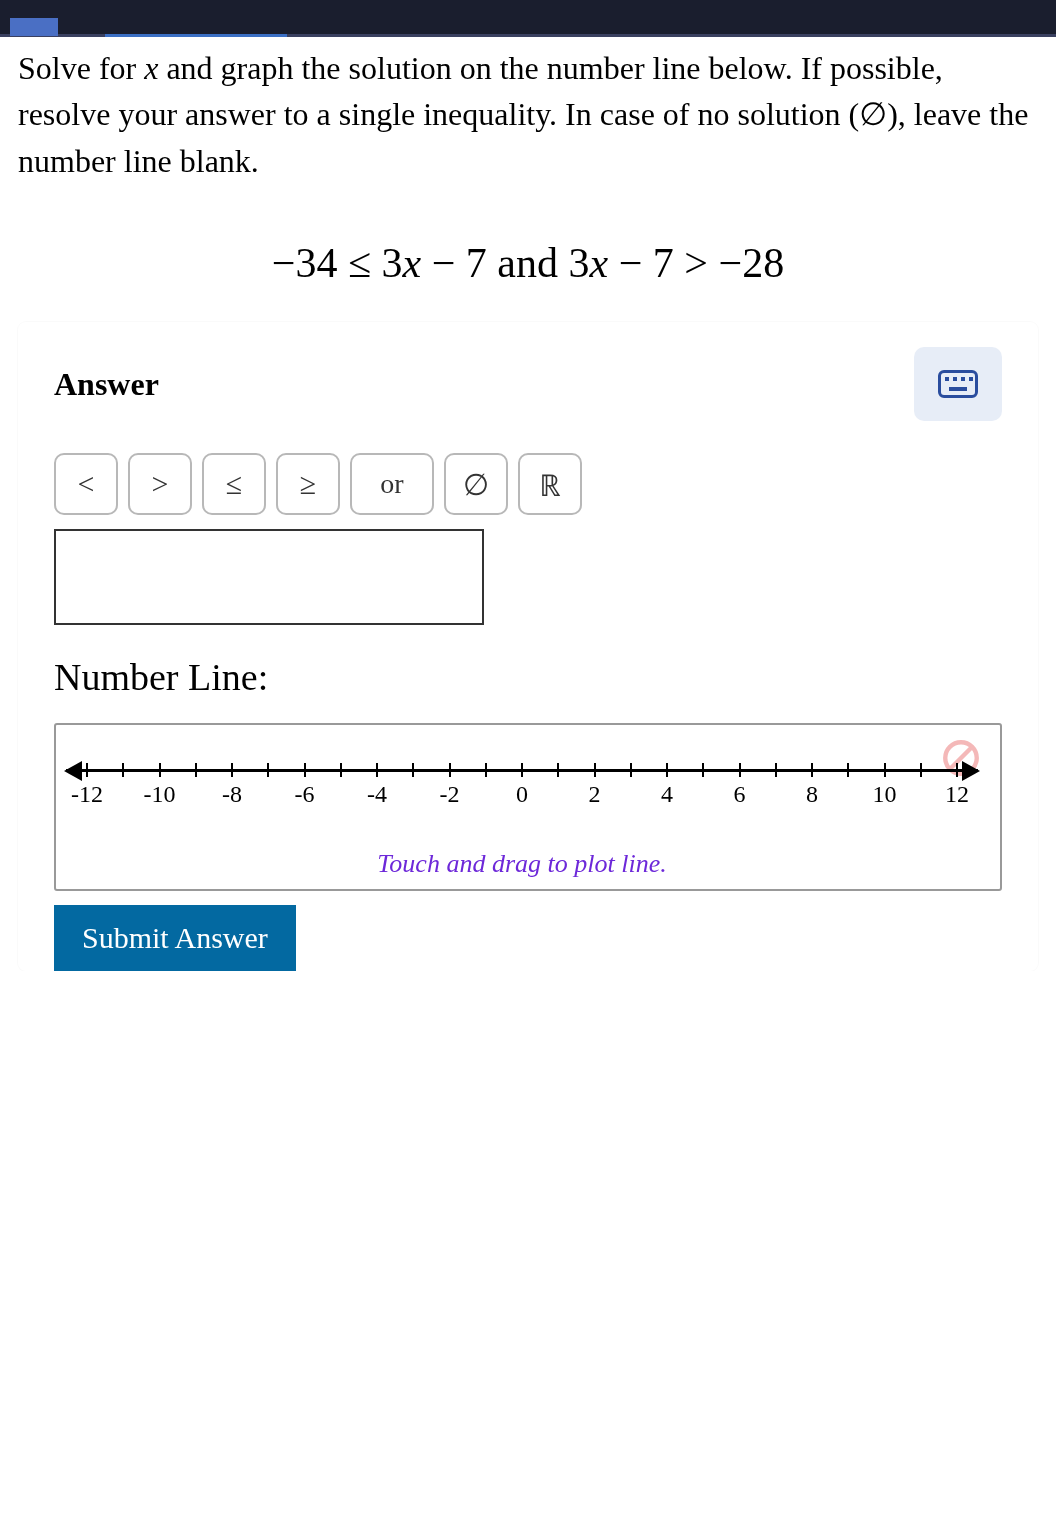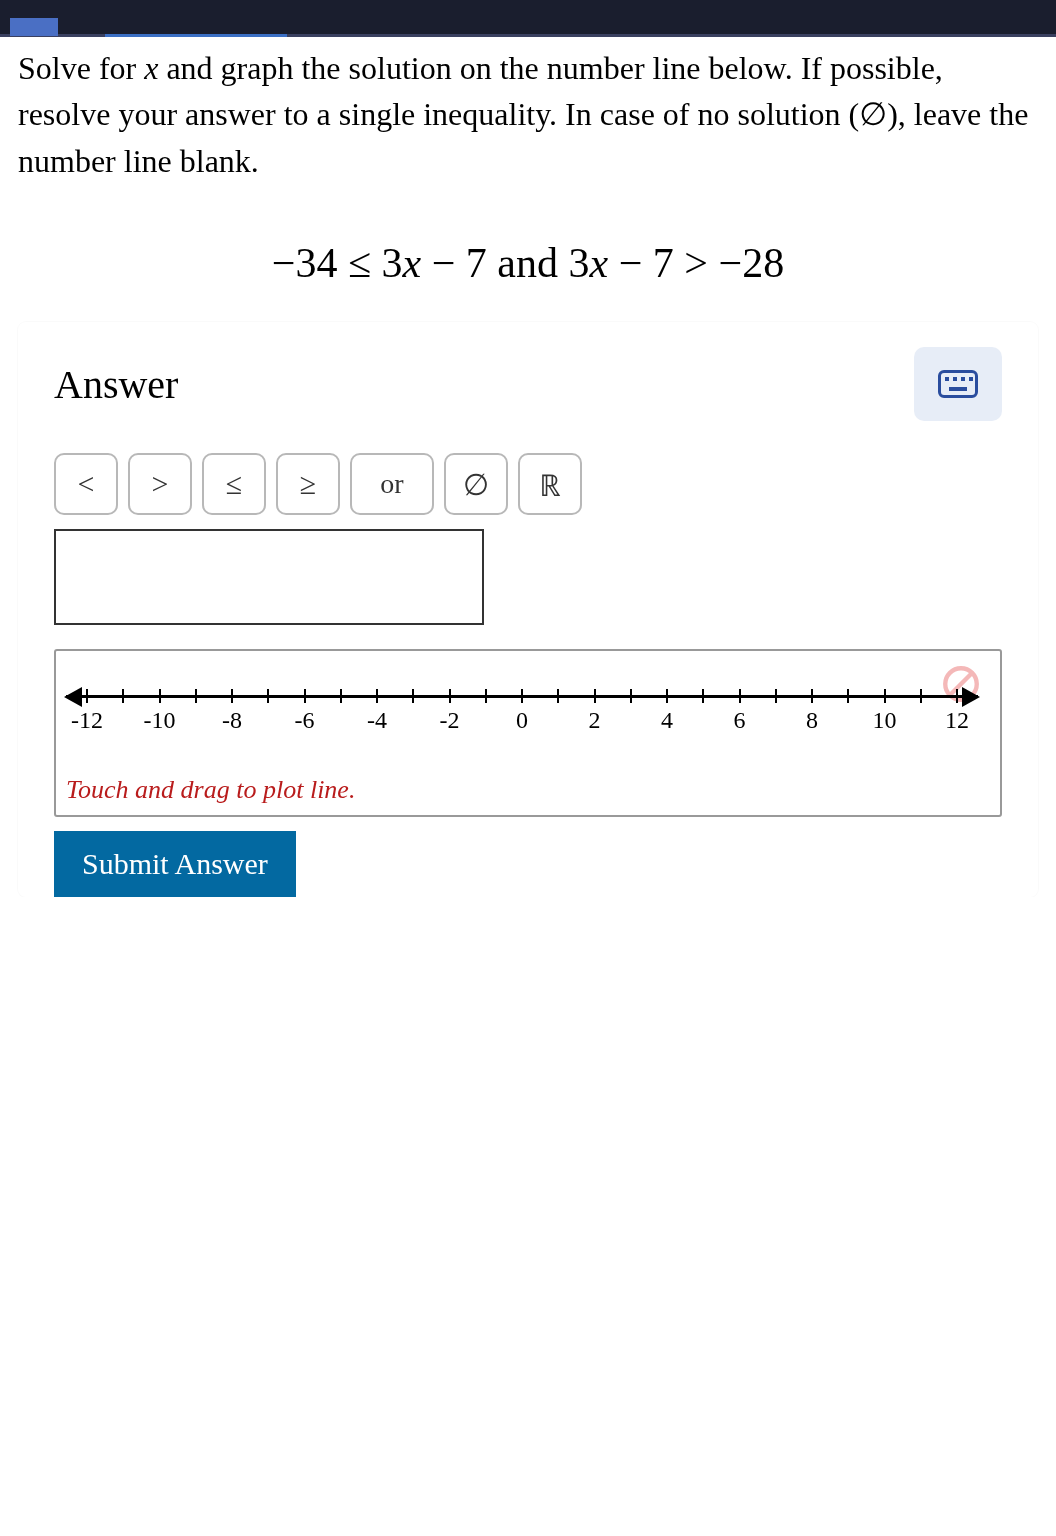--- a/index.html
+++ b/index.html
@@ -6,41 +6,41 @@
 body { font-family: Georgia, 'Times New Roman', serif; background: #fff; width: 1056px; }
 .top-bar { height: 37px; background: #1a1e2e; border-bottom: 3px solid #3a4060; position: relative; }
 .top-bar-accent { position: absolute; bottom: -3px; left: 105px; width: 182px; height: 3px; background: #3b6fc4; }
 .logo-frag { position: absolute; left: 10px; bottom: -2px; width: 48px; height: 18px; background: #4a6fc4; }
 .question { font-size: 32px; line-height: 1.45; padding: 8px 18px 0 18px; color: #000; font-family: Georgia, serif; }
 .question .x { font-style: italic; }
 .expression { font-size: 42px; text-align: center; margin-top: 55px; margin-bottom: 35px; font-family: 'Times New Roman', serif; }
 .expression .and { font-size: 42px; }
 .answer-panel { margin: 0 18px; background: #fff; border-radius: 8px; padding: 25px 36px 0 36px; box-shadow: 0 0 0 1px rgba(0,0,0,0.02); }
 .answer-header { display: flex; justify-content: space-between; align-items: center; }
-.answer-title { font-size: 40px; font-weight: normal; color: #000; }
+.answer-title { font-size: 32px; font-weight: bold; color: #000; }
 .keyboard-btn { width: 88px; height: 74px; background: #e7edf7; border-radius: 10px; display: flex; align-items: center; justify-content: center; }
 .keyboard-icon { width: 40px; height: 28px; border: 3px solid #2a4d9e; border-radius: 6px; position: relative; }
 .keyboard-icon::before { content: ""; position: absolute; top: 4px; left: 4px; width: 4px; height: 4px; background: #2a4d9e; box-shadow: 8px 0 #2a4d9e, 16px 0 #2a4d9e, 24px 0 #2a4d9e; }
 .keyboard-icon::after { content: ""; position: absolute; bottom: 4px; left: 8px; width: 18px; height: 4px; background: #2a4d9e; }
 .symbol-row { display: flex; gap: 10px; margin-top: 32px; }
 .sym-btn { min-width: 64px; height: 62px; border: 2px solid #b8b8b8; border-radius: 10px; display: flex; align-items: center; justify-content: center; font-size: 30px; font-family: 'Times New Roman', serif; background: #fff; cursor: pointer; color: #333; }
 .sym-btn.wide { min-width: 84px; font-size: 28px; }
 .label-text { font-size: 38px; margin-top: 30px; color: #000; }
 .notation-input { margin-top: 14px; width: 430px; height: 96px; border: 2px solid #333; background: #fff; }
 .numberline-wrap { margin-top: 24px; border: 2px solid #999; border-radius: 3px; padding: 18px 22px 10px 10px; position: relative; }
 .clear-icon { position: absolute; top: 12px; right: 18px; width: 42px; height: 42px; }
 .clear-icon svg { width: 100%; height: 100%; }
 .numline { position: relative; height: 84px; margin-top: 12px; }
 .numline-axis { position: absolute; top: 14px; left: 0; right: 0; height: 3px; background: #000; }
 .arrow-left { position: absolute; top: 6px; left: -2px; width: 0; height: 0; border-top: 10px solid transparent; border-bottom: 10px solid transparent; border-right: 18px solid #000; }
 .arrow-right { position: absolute; top: 6px; right: -2px; width: 0; height: 0; border-top: 10px solid transparent; border-bottom: 10px solid transparent; border-left: 18px solid #000; }
 .ticks { position: absolute; top: 8px; left: 20px; right: 20px; display: flex; justify-content: space-between; }
 .tick { width: 2px; height: 14px; background: #000; position: relative; }
 .tick-label { position: absolute; top: 18px; left: 50%; transform: translateX(-50%); font-size: 24px; font-family: Georgia, serif; white-space: nowrap; }
-.hint { text-align: left; font-size: 26px; color: #b91c1c; font-style: italic; margin-top: 10px; font-family: Georgia, serif; }
+.hint { text-align: center; font-size: 26px; color: #6d28d9; font-style: italic; margin-top: 10px; font-family: Georgia, serif; }
 .submit-btn { margin-top: 14px; background: #0369a1; color: #fff; font-size: 30px; padding: 16px 28px; border: none; font-family: Georgia, serif; cursor: pointer; }
 </style>
 </head>
 <body>
 
 <div class="top-bar">
   <div class="logo-frag"></div>
   <div class="top-bar-accent"></div>
 </div>
 
@@ -65,20 +65,21 @@
     <button class="sym-btn">&gt;</button>
     <button class="sym-btn">≤</button>
     <button class="sym-btn">≥</button>
     <button class="sym-btn wide">or</button>
     <button class="sym-btn">∅</button>
     <button class="sym-btn">ℝ</button>
   </div>
 
   <div class="notation-input"></div>
 
+  <div class="label-text">Number Line:</div>
   <div class="numberline-wrap">
     <div class="clear-icon">
       <svg viewBox="0 0 24 24">
           <circle cx="12" cy="12" r="9" fill="none" stroke="#f4b8b8" stroke-width="2.5"></circle>
           <line x1="6" y1="18" x2="18" y2="6" stroke="#f4b8b8" stroke-width="2.5"></line>
         </svg>
     </div>
     <div class="numline">
       <div class="arrow-left"></div>
       <div class="numline-axis"></div>

